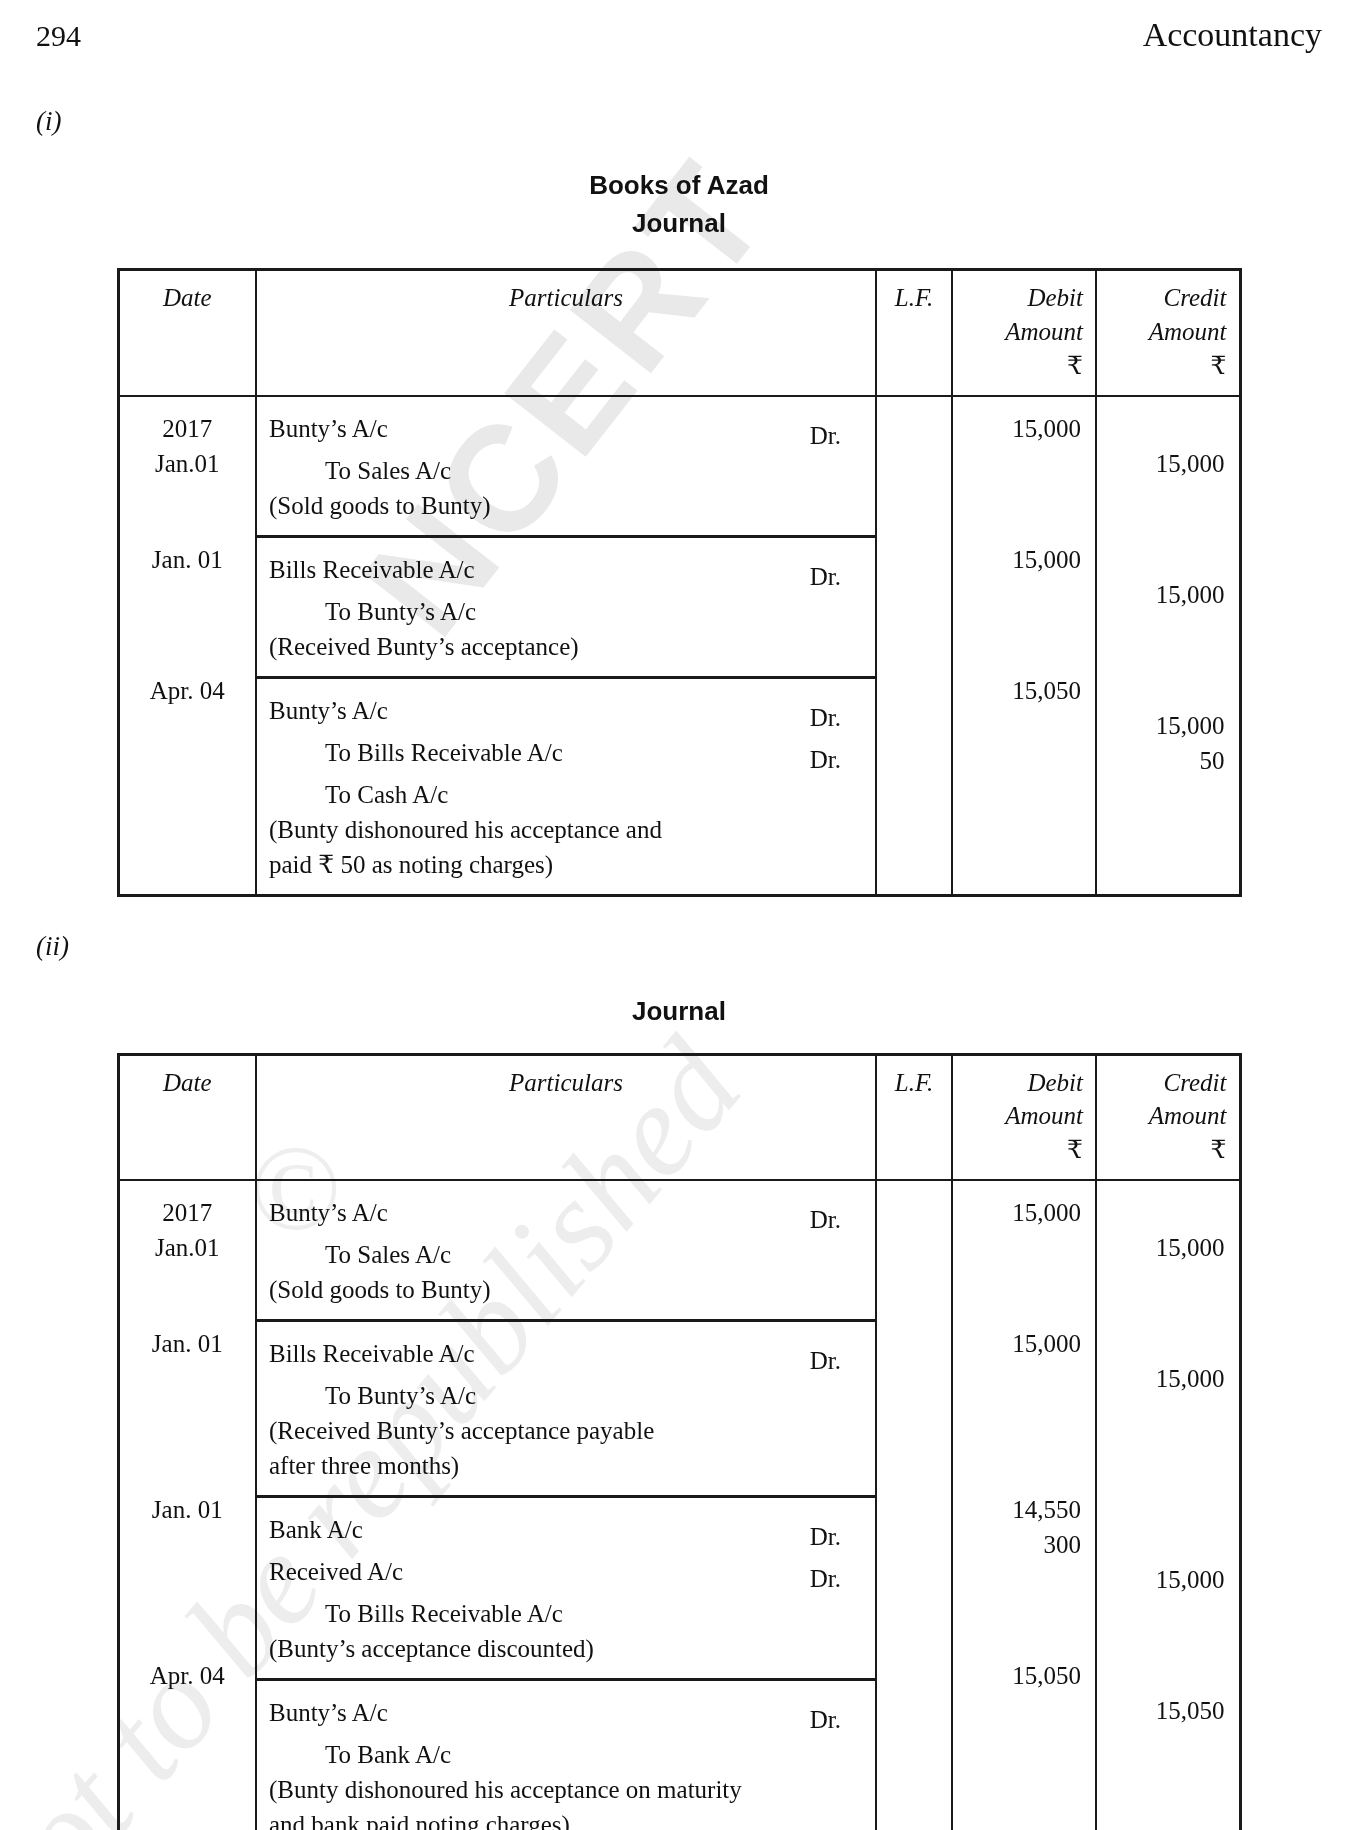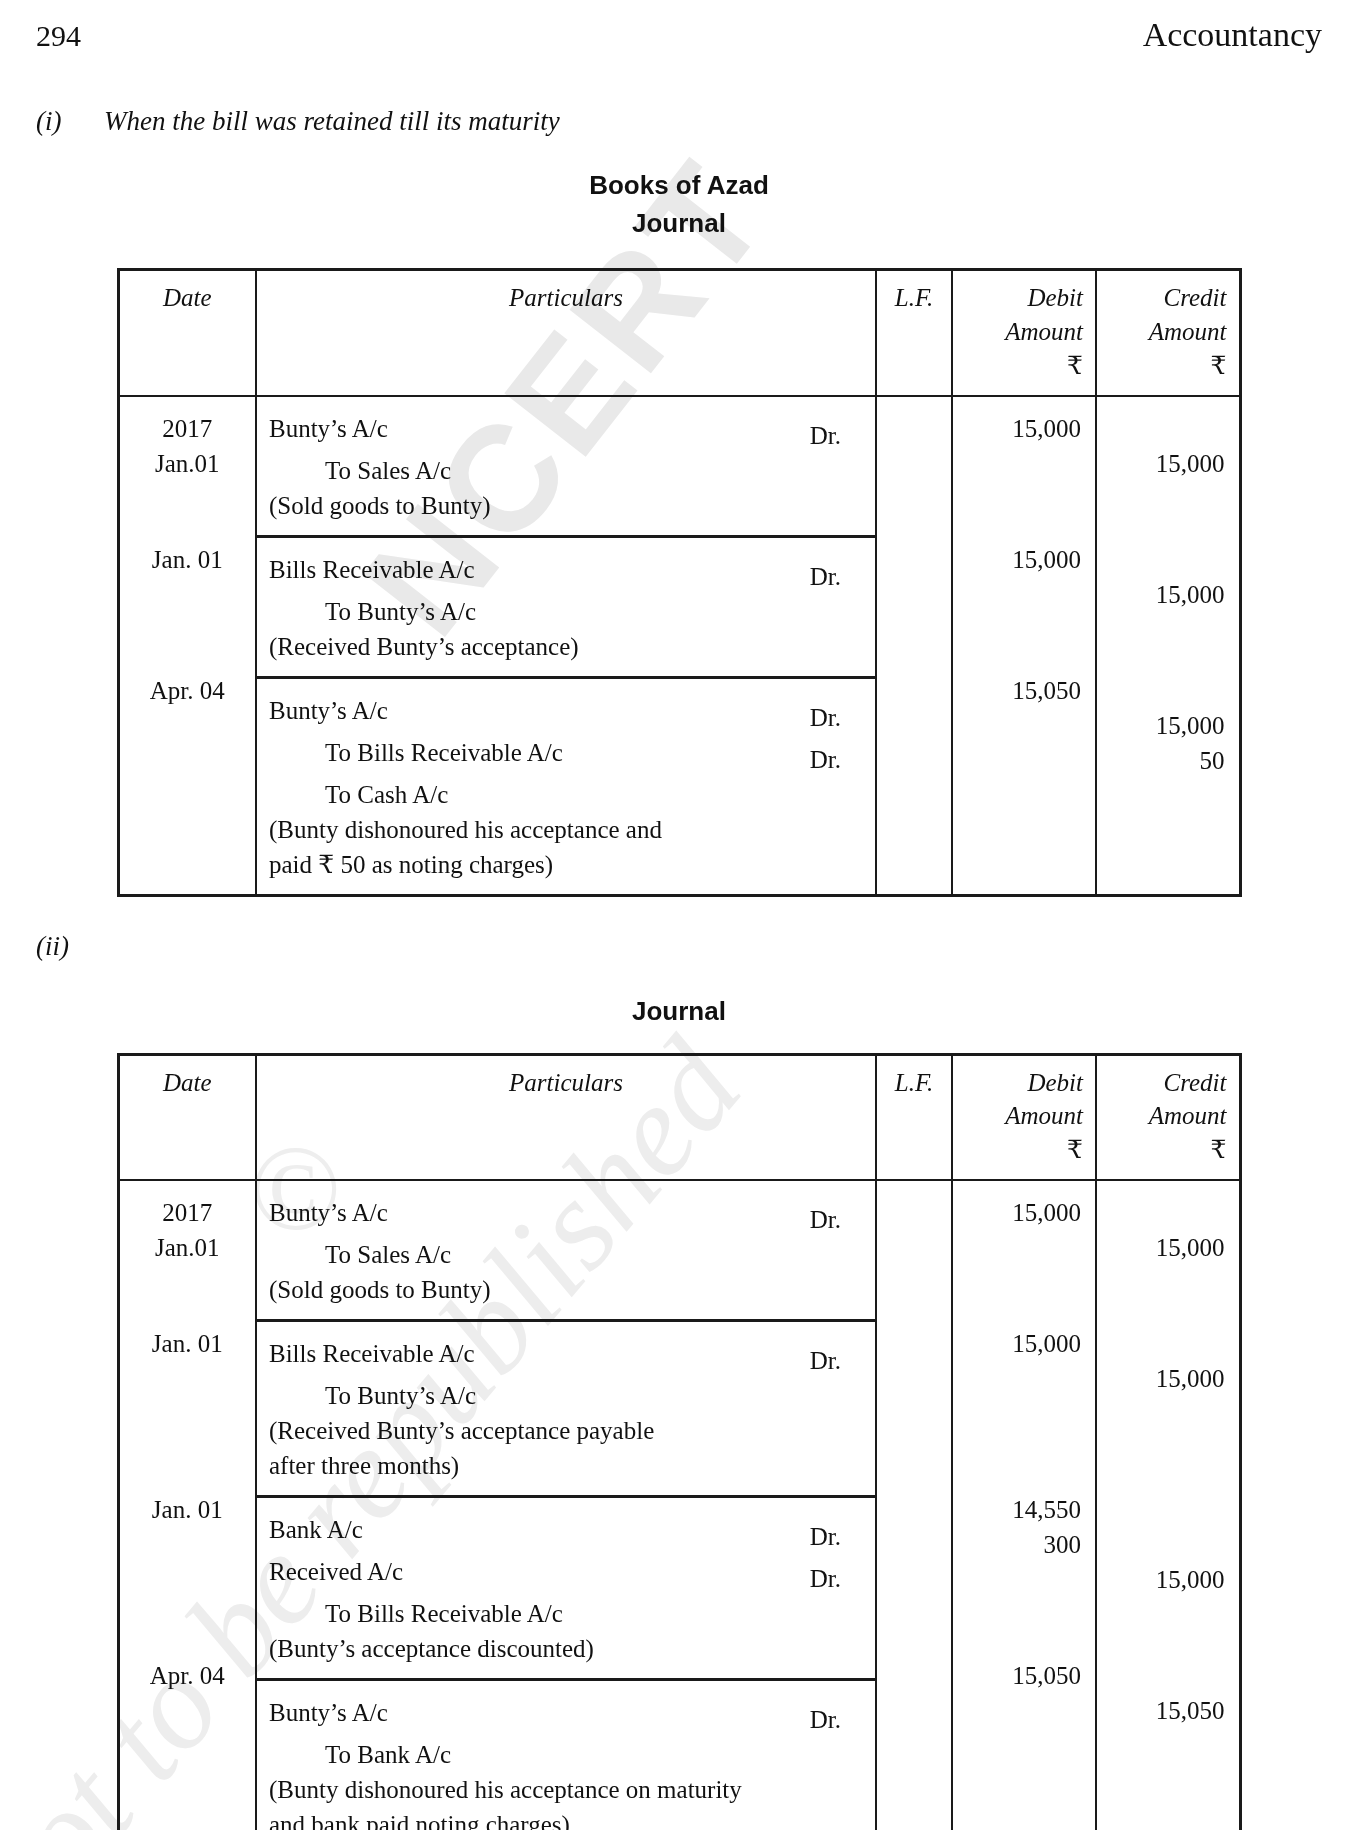--- a/index.html
+++ b/index.html
@@ -182,21 +182,20 @@
 
   <div class="pagehead">
     <div class="folio">294</div>
     <div class="subject">Accountancy</div>
   </div>
 
   <div id="sections-root">
       <div>
         <div class="caption">
           <span class="mark">(i)</span>
-          <span class="txt">When the bill was retained till its maturity</span>
         </div>
         <div class="title-block">
           <div>Books of Azad</div>
           <div class="l2">Journal</div>
         </div>
         <div class="tbl-wrap">
           <table class="journal">
             <colgroup>
               <col class="c-date">
               <col class="c-part">

